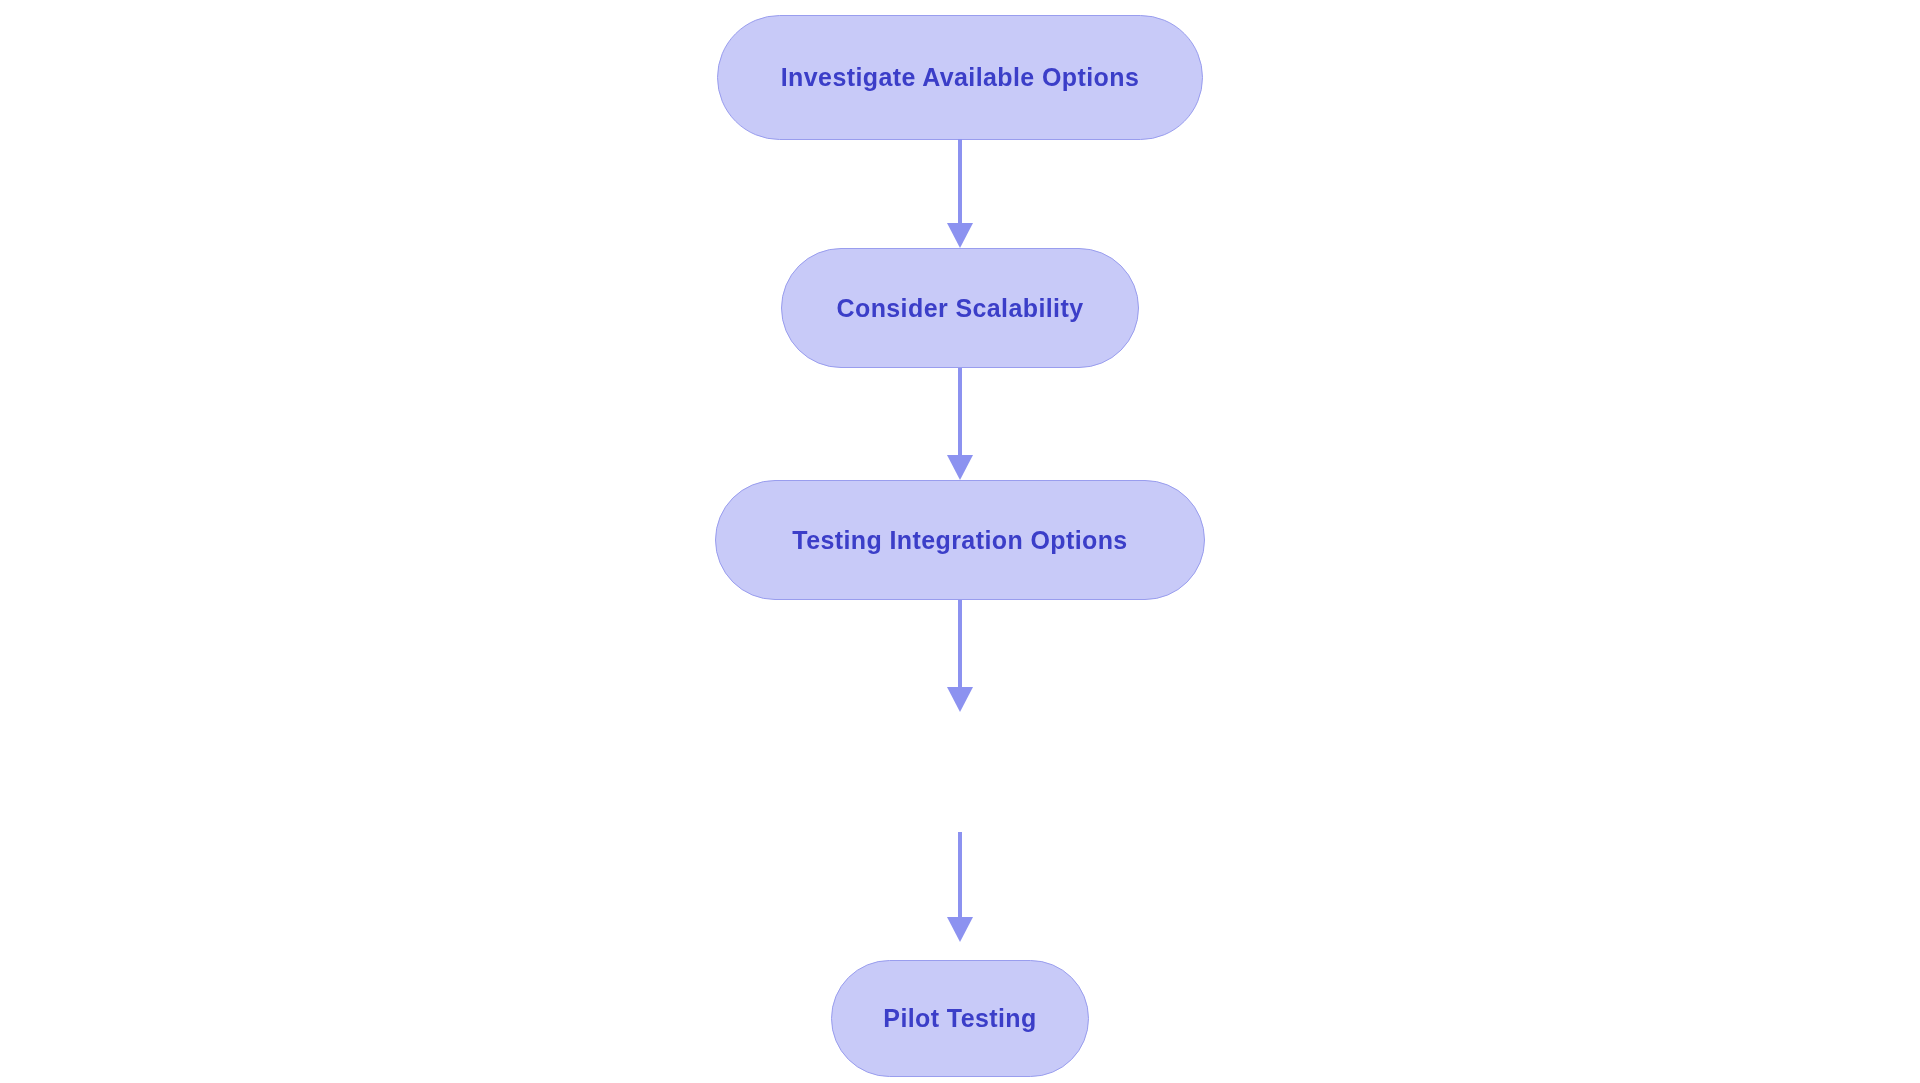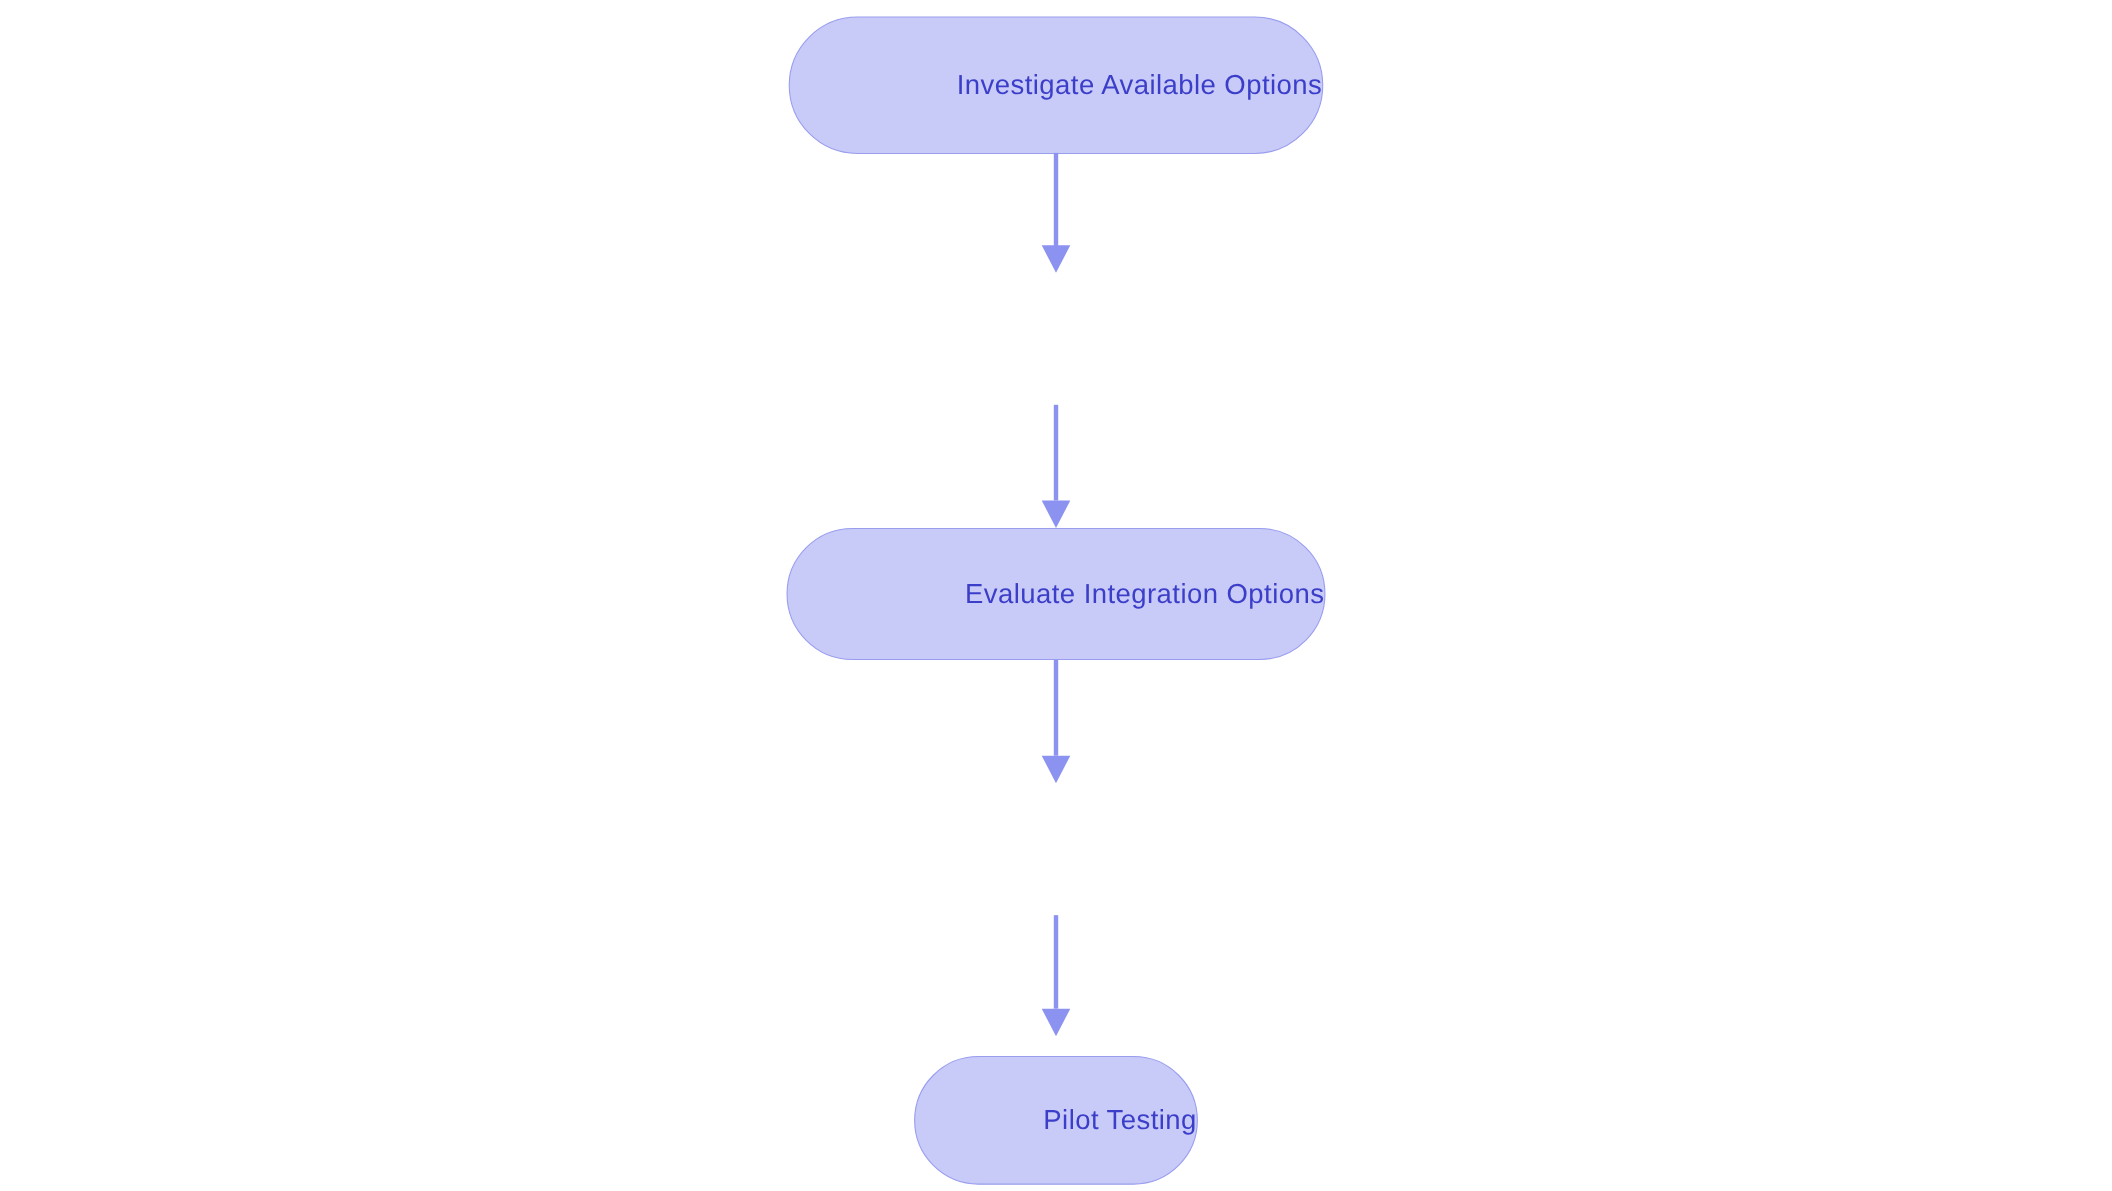--- a/index.html
+++ b/index.html
@@ -13,21 +13,22 @@
     background: var(--bg, #ffffff);
   }
 
   .flow-node {
     position: absolute;
     border-radius: 999px;
     background: var(--node-fill, #C8CAF8);
     border: 1.5px solid var(--node-border, #999DEE);
     display: flex;
     align-items: center;
-    justify-content: flex-end;
+    justify-content: center;
+    font-weight: bold;
   }
   .flow-node .node-label {
     color: var(--node-text, #3B3EC8);
     font-size: 25px;
     letter-spacing: 0.4px;
     white-space: nowrap;
   }
 
   .node-1 { left: 717px; top: 15px;  width: 486px; height: 125px; }
   .node-2 { left: 781px; top: 248px; width: 358px; height: 120px; }
@@ -63,28 +64,31 @@
 
   <div class="flow-node node-1">
     <span class="node-label">Investigate Available Options</span>
   </div>
 
   <div class="connector edge-1">
     <div class="line"></div>
     <div class="head"></div>
   </div>
 
+  <div class="flow-node node-2">
+    <span class="node-label">Consider Scalability</span>
+  </div>
 
   <div class="connector edge-2">
     <div class="line"></div>
     <div class="head"></div>
   </div>
 
   <div class="flow-node node-3">
-    <span class="node-label">Evaluate Integration Options</span>
+    <span class="node-label">Testing Integration Options</span>
   </div>
 
   <div class="connector edge-3">
     <div class="line"></div>
     <div class="head"></div>
   </div>
 
 
   <div class="connector edge-4">
     <div class="line"></div>

